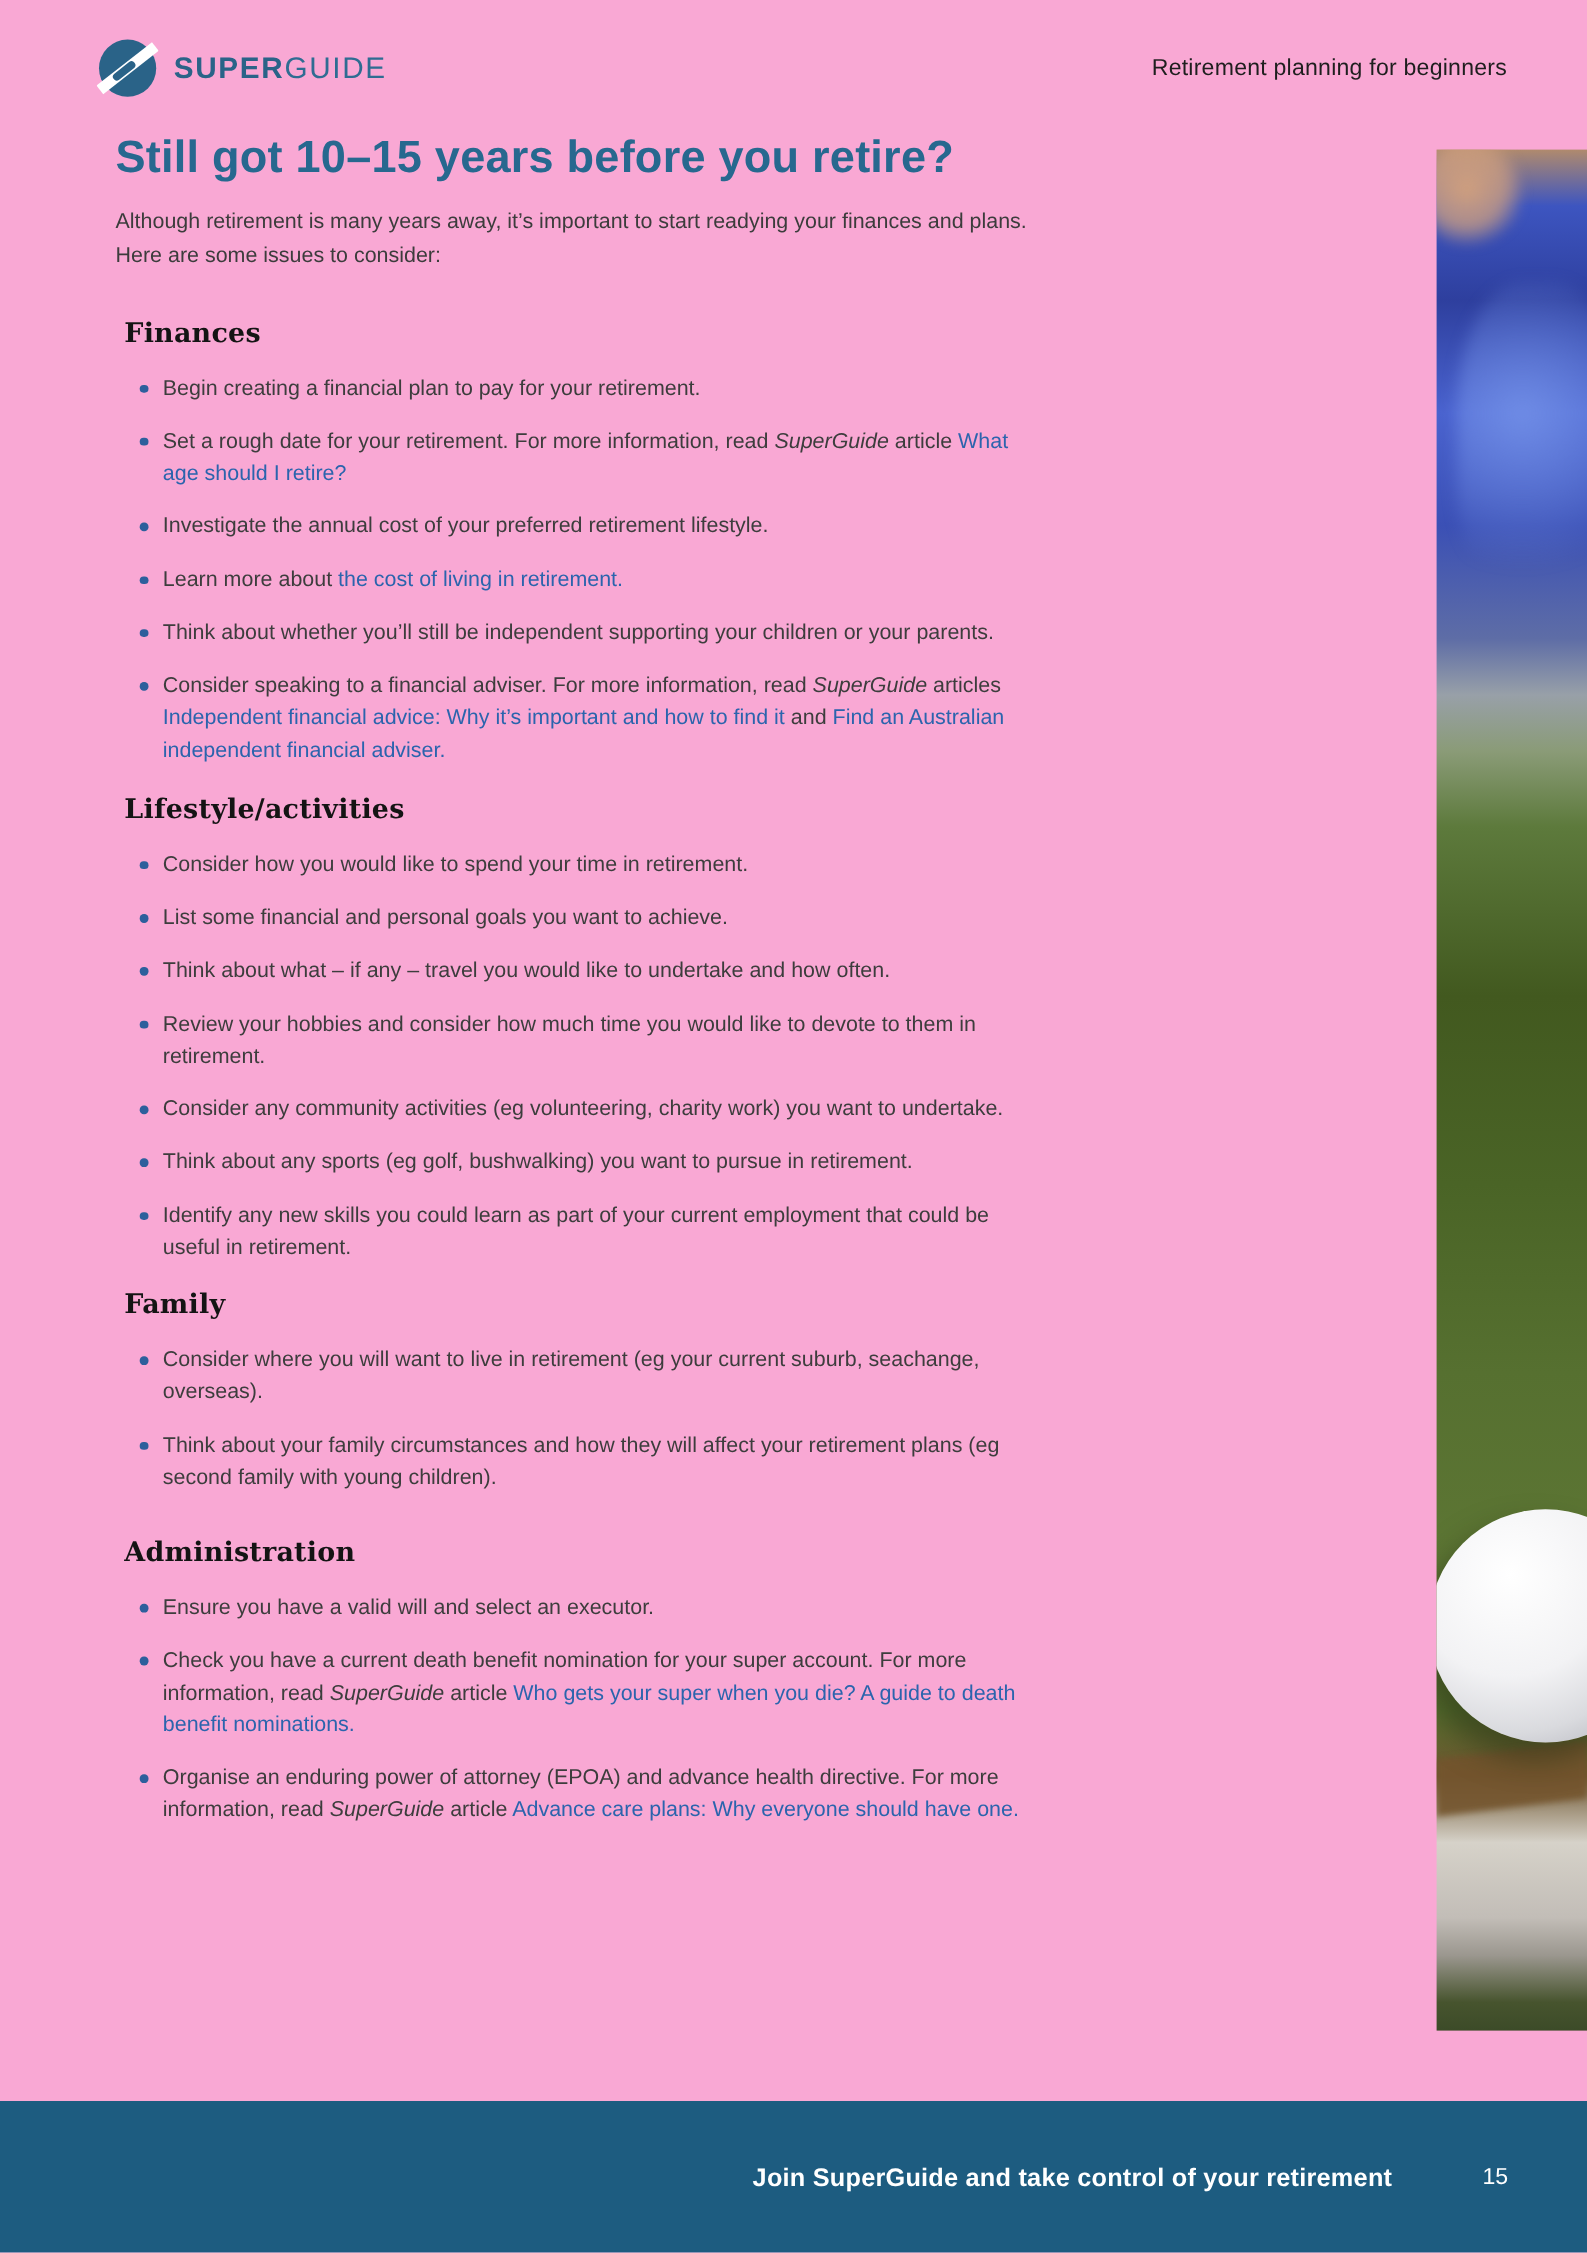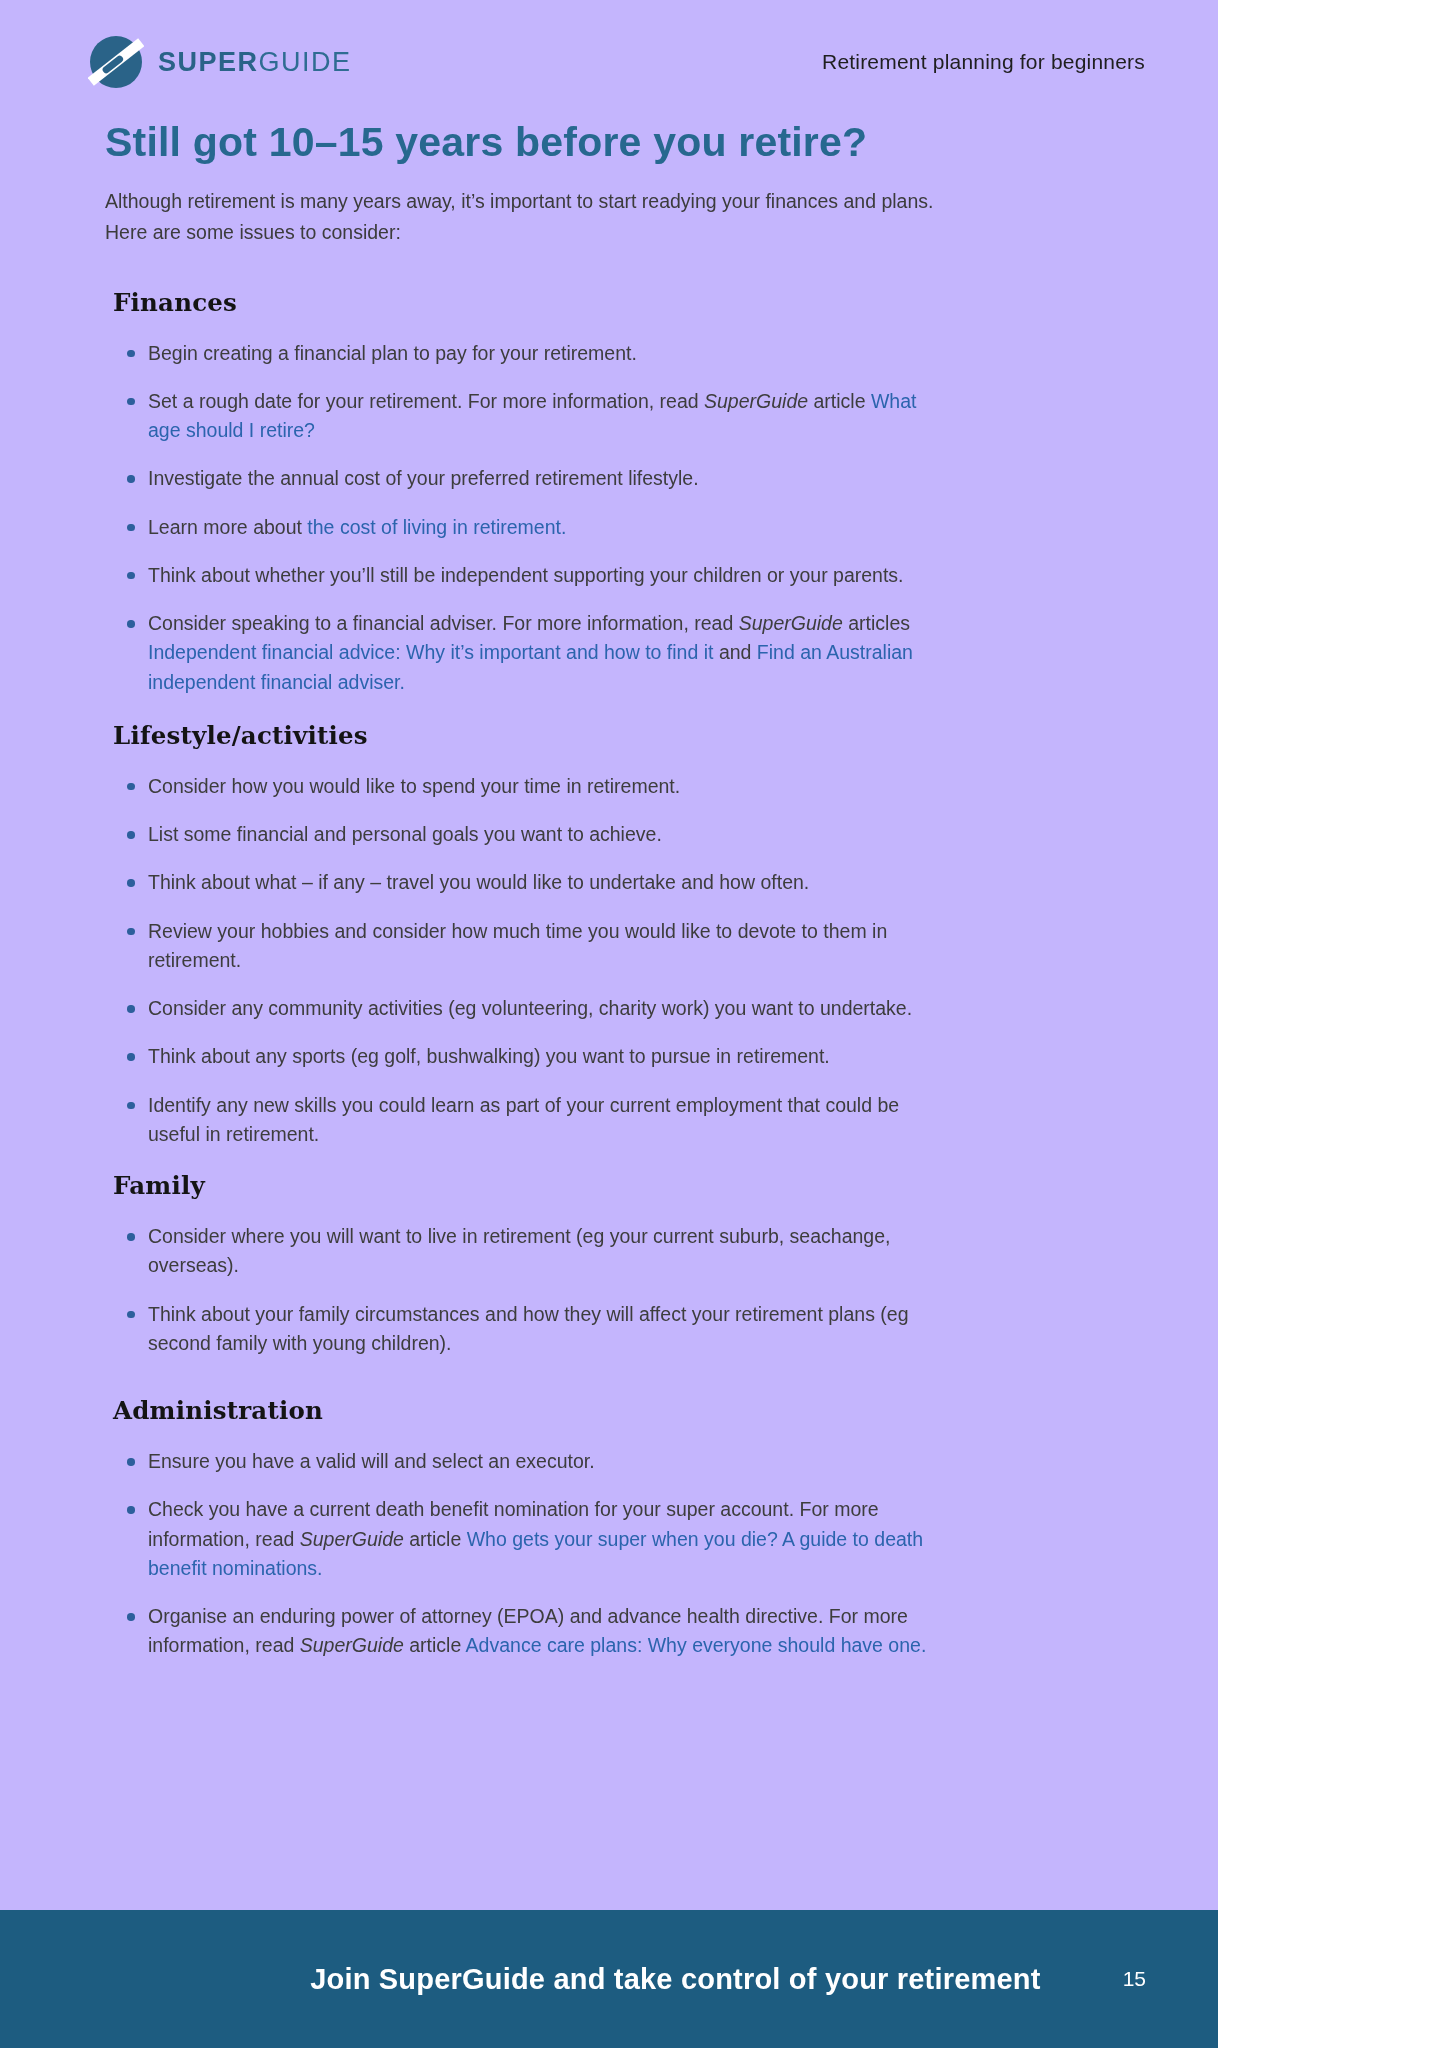--- a/index.html
+++ b/index.html
@@ -1,19 +1,19 @@
 <!DOCTYPE html>
 <html><head>
 <meta charset="utf-8">
 <style>
   html,body{margin:0;padding:0;background:#ffffff;}
   .page{
     position:relative;
-    width:1218px;height:2048px;
-    background:#c4b5fd;
+    width:1443px;height:2048px;
+    background:#f9a8d4;
     font-family:"Liberation Sans", sans-serif;
     color:#3d3d3d;
     overflow:hidden;
   }
   
   .header{
     display:flex;justify-content:space-between;align-items:center;
     padding:34px 73px 0 88px;
   }
   .logo{display:flex;align-items:center;gap:14px;}
@@ -105,21 +105,21 @@
     background:#74552e;transform:skewY(-7deg);filter:blur(3px);opacity:.9;
   }
   
   .footer{
     position:absolute;left:0;bottom:0;width:100%;height:138px;
     background:#1d5c80;
     display:flex;align-items:center;justify-content:flex-end;
     box-sizing:border-box;padding-right:72px;
   }
   .footer-tagline{
-    color:#ffffff;font-weight:700;font-size:29px;letter-spacing:.2px;
+    color:#ffffff;font-weight:700;font-size:23px;letter-spacing:.2px;
   }
   .footer-pagenum{
     color:#ffffff;font-size:21px;margin-left:82px;font-weight:400;
   }
 </style>
 </head>
 <body>
 
 <div class="page">
 

